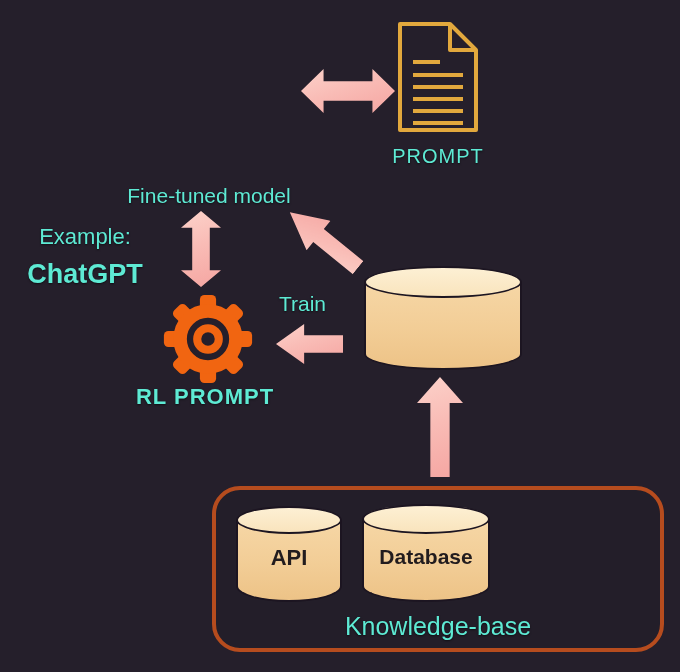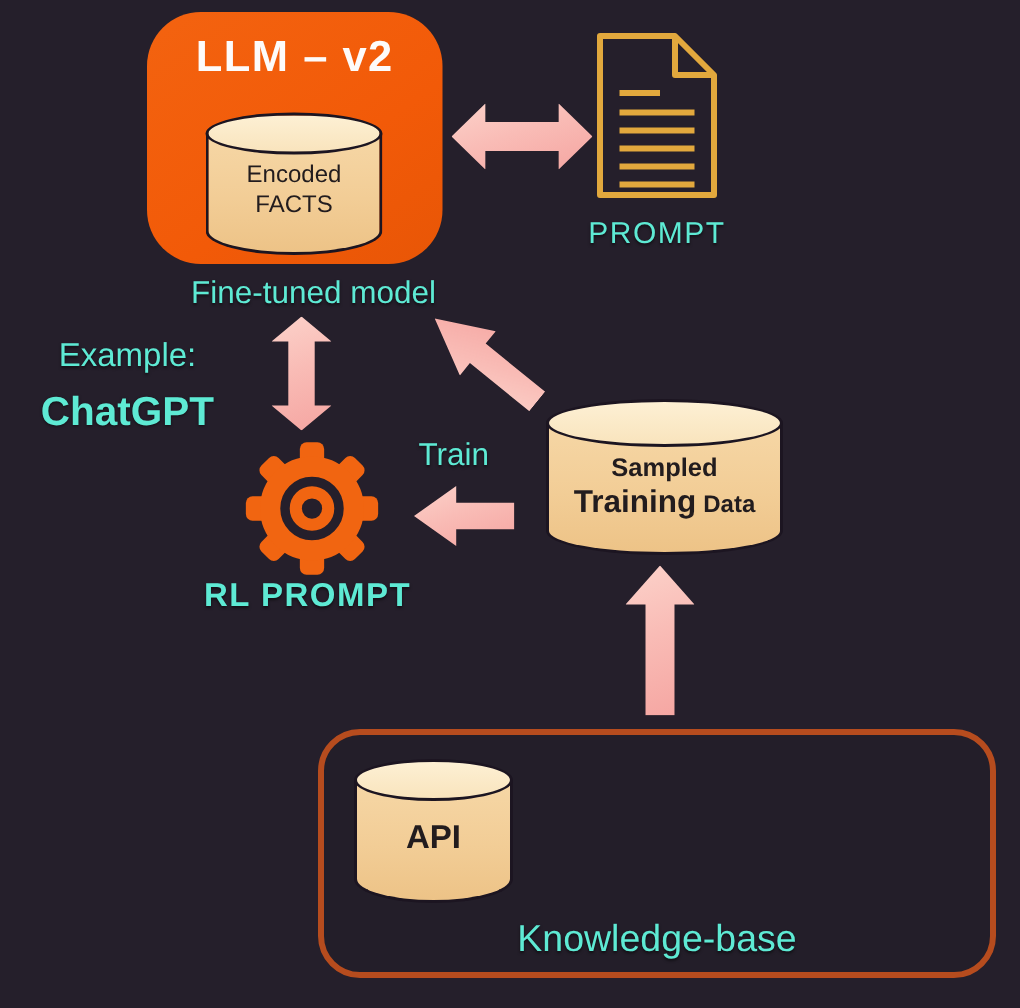--- a/index.html
+++ b/index.html
@@ -61,31 +61,20 @@
     border:4px solid #b64c1e;border-radius:28px;
     box-sizing:border-box;
     background:rgba(0,0,0,0.03);
   }
 </style>
 </head>
 <body>
 
 <div id="canvas">
 
-  <div class="abs llm-box">
-    <div class="llm-title">LLM – v2</div>
-    <div class="cyl" style="left:39px;top:67px;width:118px;height:95px;">
-      <div class="cyl-body" style="top:14px;"></div>
-      <div class="cyl-top" style="height:28px;box-sizing:border-box;"></div>
-      <div class="cyl-label" style="top:32px;font-size:16px;font-weight:500;">
-        <span>Encoded</span><br>
-        <span>FACTS</span>
-      </div>
-    </div>
-  </div>
   <div class="caption" style="left:90px;top:184px;width:238px;font-size:21px;">Fine-tuned model</div>
 
   <svg class="abs" style="left:393px;top:19px;" width="90" height="116" viewBox="0 0 90 116">
     <path d="M7 5 H57 L83 31 V111 H7 Z" fill="none" stroke="#e2a83d" stroke-width="4" stroke-linejoin="round"></path>
     <path d="M57 5 V31 H83" fill="none" stroke="#e2a83d" stroke-width="4" stroke-linejoin="round"></path>
     <line x1="20" y1="43" x2="47" y2="43" stroke="#e2a83d" stroke-width="4"></line>
     <line x1="20" y1="56" x2="70" y2="56" stroke="#e2a83d" stroke-width="4"></line>
     <line x1="20" y1="68" x2="70" y2="68" stroke="#e2a83d" stroke-width="4"></line>
     <line x1="20" y1="80" x2="70" y2="80" stroke="#e2a83d" stroke-width="4"></line>
     <line x1="20" y1="92" x2="70" y2="92" stroke="#e2a83d" stroke-width="4"></line>
@@ -117,37 +106,37 @@
     <circle cx="50" cy="50" r="12" fill="none" stroke="#f16511" stroke-width="9"></circle>
   </svg>
   <div class="caption" style="left:130px;top:384px;width:150px;font-size:22px;font-weight:bold;letter-spacing:1px;">RL PROMPT</div>
 
   <div class="arrow arrow-right" style="left:280px;top:221px;width:88px;height:38px;transform:rotate(-141deg);"></div>
   <div class="caption" style="left:260px;top:292px;width:85px;font-size:21px;">Train</div>
 
   <div class="cyl" style="left:364px;top:266px;width:158px;height:104px;">
     <div class="cyl-body" style="top:16px;"></div>
     <div class="cyl-top" style="height:32px;box-sizing:border-box;"></div>
-    <div class="cyl-label" style="top:35px;font-size:17px;">
-      <span>Sampled</span><br>
-      <span style="font-size:21px;">Training</span>
-      <span style="font-size:16px;">Data</span>
-    </div>
   </div>
 
   <div class="arrow arrow-left" style="left:276px;top:324px;width:67px;height:40px;"></div>
 
   <div class="arrow arrow-up" style="left:417px;top:377px;width:46px;height:100px;"></div>
 
   <div class="abs kb-box">
 
     <div class="cyl" style="left:20px;top:16px;width:106px;height:96px;">
       <div class="cyl-body" style="top:14px;"></div>
       <div class="cyl-top" style="height:28px;box-sizing:border-box;"></div>
       <div class="cyl-label" style="top:38px;font-size:22px;">API</div>
     </div>
 
+    <div class="cyl" style="left:146px;top:14px;width:128px;height:98px;">
+      <div class="cyl-body" style="top:15px;"></div>
+      <div class="cyl-top" style="height:30px;box-sizing:border-box;"></div>
+      <div class="cyl-label" style="top:40px;font-size:21px;">Database</div>
+    </div>
 
 
     <div class="caption" style="left:0;top:122px;width:444px;font-size:25px;">Knowledge-base</div>
   </div>
 
 </div>
 
 </body></html>

